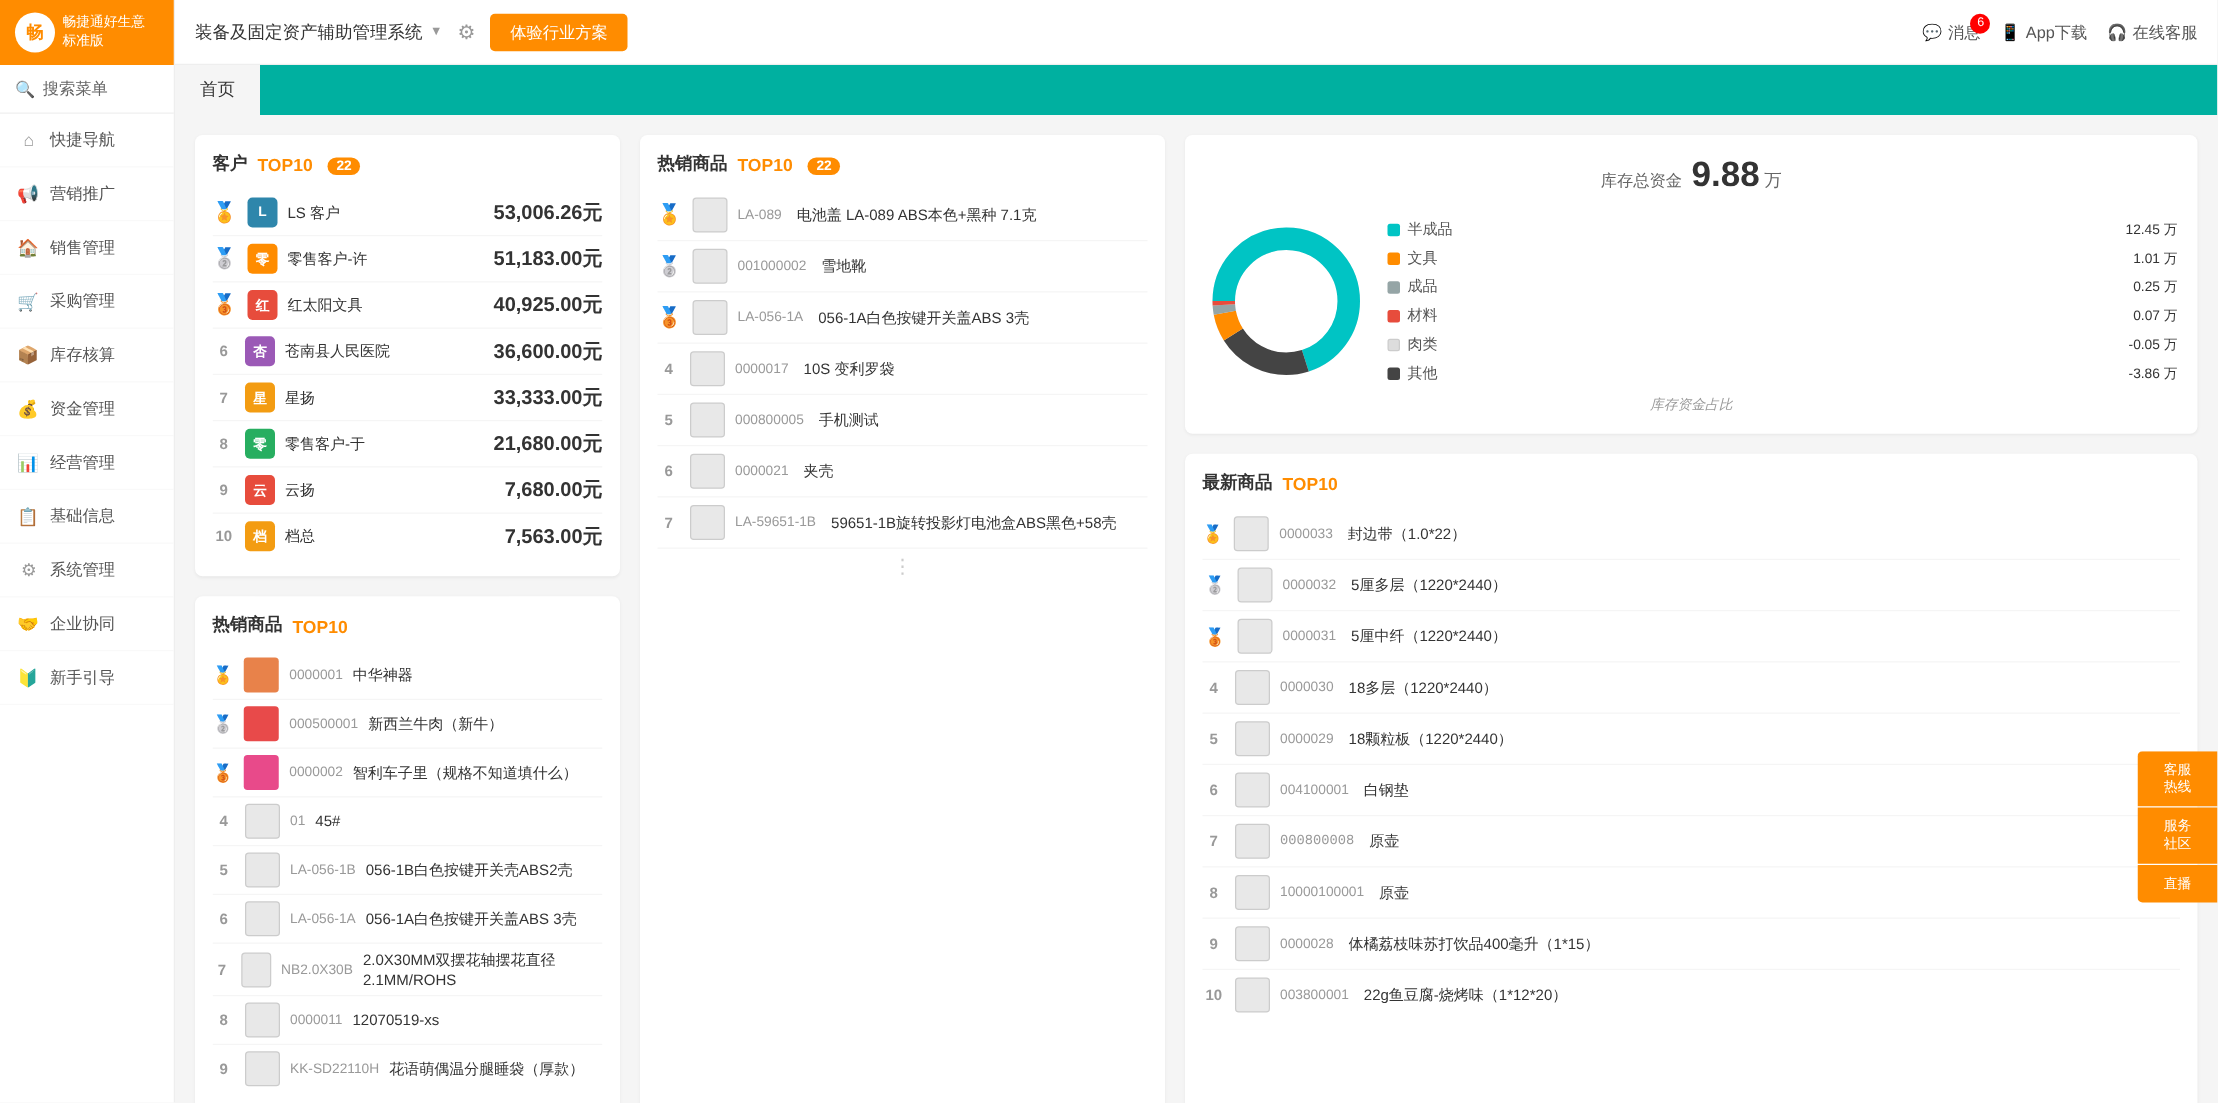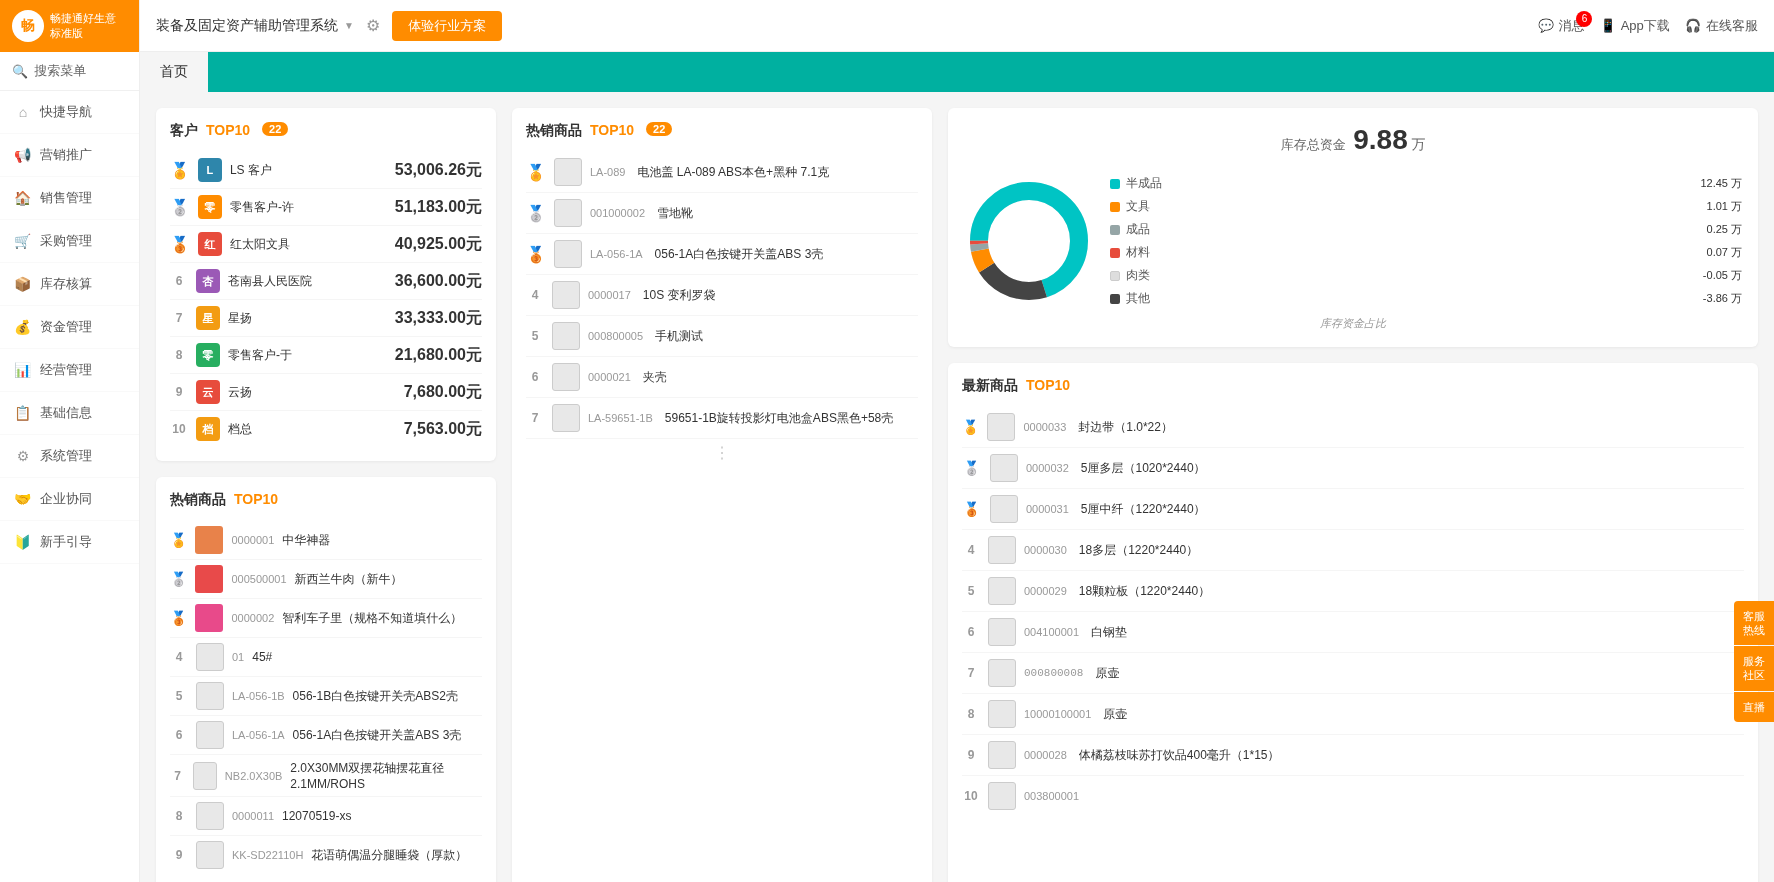--- a/index.html
+++ b/index.html
@@ -171,21 +171,21 @@
       border-radius: 6px;
       padding: 14px;
       box-shadow: 0 1px 3px rgba(0,0,0,0.06);
     }
     .card-title {
       font-size: 14px;
       font-weight: bold;
       color: #333;
       margin-bottom: 12px;
       display: flex;
-      align-items: flex-start;
+      align-items: flex-end;
       gap: 8px;
     }
     .top10-label {
       color: #ff8c00;
       font-size: 14px;
       font-weight: bold;
     }
 
     
     .rank-row {
@@ -313,22 +313,22 @@
       right: 0;
       bottom: 160px;
       display: flex;
       flex-direction: column;
       gap: 1px;
       z-index: 100;
     }
     .float-btn {
       background: #ff8c00;
       color: #fff;
-      width: 40px;
-      padding: 8px 6px;
+      width: 64px;
+      padding: 8px 20px;
       text-align: center;
       font-size: 11px;
       cursor: pointer;
       line-height: 1.3;
     }
     .float-btn:first-child { border-radius: 4px 0 0 0; }
     .float-btn:last-child { border-radius: 0 0 0 4px; }
 
     .chevron-icon { font-size: 10px; color: #999; }
 
@@ -680,21 +680,21 @@
         <div class="rank-row">
           <span style="color:#ffd700;font-size:14px;">🏅</span>
           <div class="product-img-placeholder"></div>
           <span style="color:#999;font-size:11px;margin-right:4px;">0000033</span>
           <span class="rank-name">封边带（1.0*22）</span>
         </div>
         <div class="rank-row">
           <span style="color:#bbb;font-size:14px;width:20px;text-align:center;">🥈</span>
           <div class="product-img-placeholder"></div>
           <span style="color:#999;font-size:11px;margin-right:4px;">0000032</span>
-          <span class="rank-name">5厘多层（1020*2440）</span>
+          <span class="rank-name">5厘多层（1220*2440）</span>
         </div>
         <div class="rank-row">
           <span style="color:#cd7f32;font-size:14px;width:20px;text-align:center;">🥉</span>
           <div class="product-img-placeholder"></div>
           <span style="color:#999;font-size:11px;margin-right:4px;">0000031</span>
           <span class="rank-name">5厘中纤（1220*2440）</span>
         </div>
         <div class="rank-row">
           <span class="rank-num">4</span>
           <div class="product-img-placeholder"></div>
@@ -728,20 +728,21 @@
         <div class="rank-row">
           <span class="rank-num">9</span>
           <div class="product-img-placeholder"></div>
           <span style="color:#999;font-size:11px;margin-right:4px;">0000028</span>
           <span class="rank-name">体橘荔枝味苏打饮品400毫升（1*15）</span>
         </div>
         <div class="rank-row">
           <span class="rank-num">10</span>
           <div class="product-img-placeholder"></div>
           <span style="color:#999;font-size:11px;margin-right:4px;">003800001</span>
+          <span class="rank-name">22g鱼豆腐-烧烤味（1*12*20）</span>
         </div>
       </div>
     </div>
 
   </div>
 </div>
 
 <div class="float-btns">
   <div class="float-btn" style="white-space:pre-line;">客服
 热线</div>

